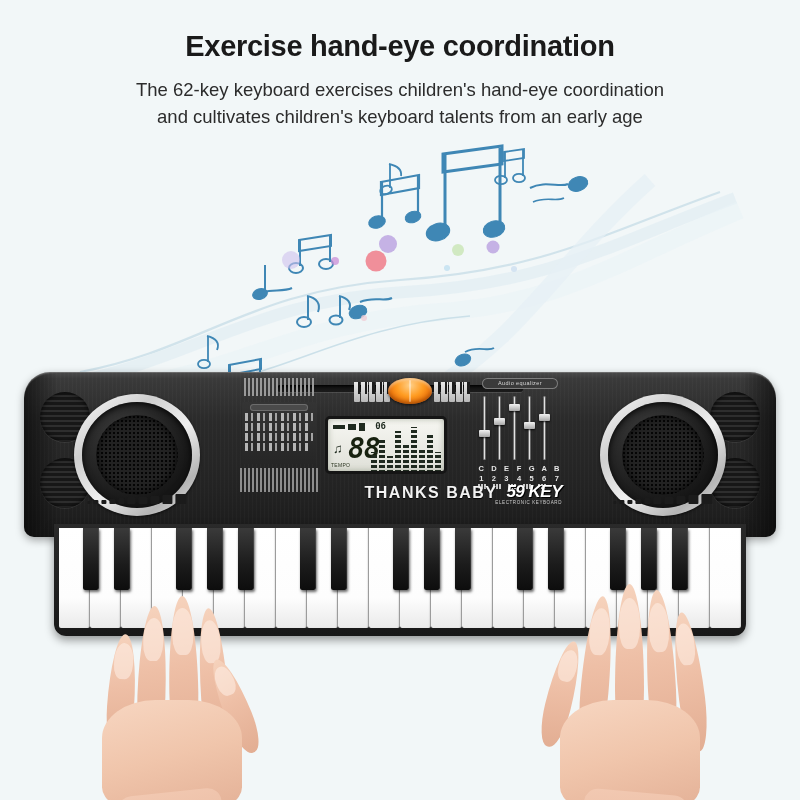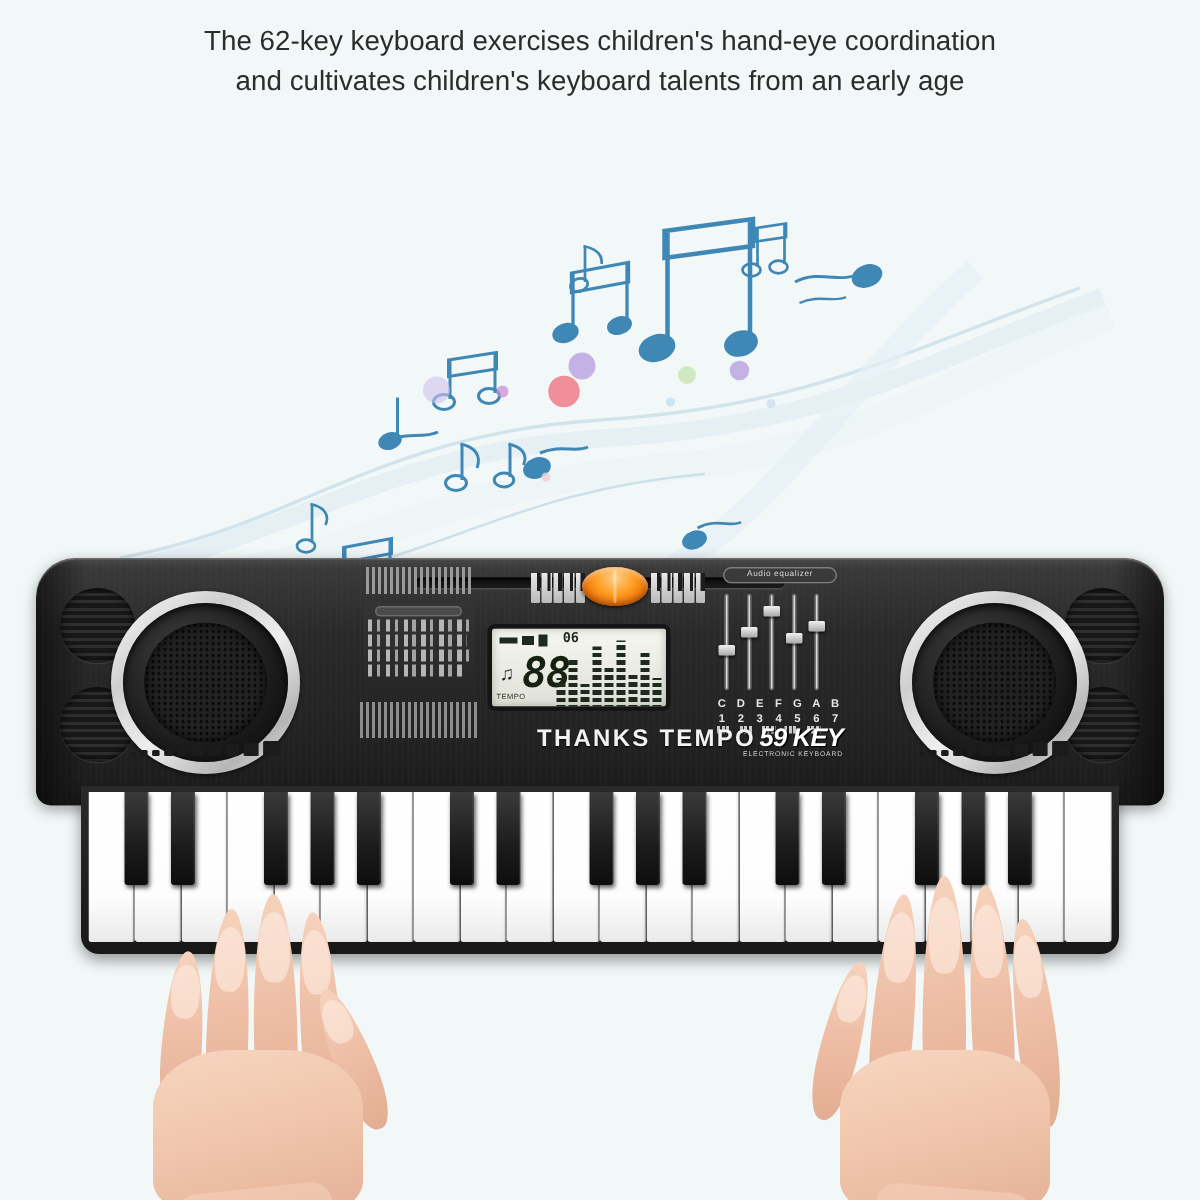--- a/index.html
+++ b/index.html
@@ -245,20 +245,21 @@
     background:linear-gradient(170deg,#f2c9b2 0%,#e8b89e 100%);
     border-radius:14px 14px 0 0;
   }
   .nail { position:absolute; width:70%; left:15%; top:8%; height:30%;
     background:rgba(255,240,232,.55); border-radius:50% 50% 40% 40%; }
 </style>
 </head>
 <body>
 
 <div id="header">
+  <div id="title">Exercise hand-eye coordination</div>
   <div id="subtitle">
     <div>The 62-key keyboard exercises children's hand-eye coordination</div>
     <div>and cultivates children's keyboard talents from an early age</div>
   </div>
 </div>
 
 <svg id="decor" viewBox="0 0 800 250">
 
   <path d="M80,232 C200,210 250,150 400,140 C540,131 600,95 720,52" fill="none" stroke="#cfe2ea" stroke-width="2.2" opacity=".95"></path>
   <path d="M60,245 C190,222 255,160 405,152 C548,144 612,104 735,58" fill="none" stroke="#e2eef3" stroke-width="12" opacity=".75"></path>
@@ -486,21 +487,21 @@
           </div>
         <div class="eq-dots">
           <i></i>
             <i></i>
             <i></i>
             <i></i>
             <i></i>
         </div>
       </div>
 
-      <div class="brand">THANKS TEMPO</div>
+      <div class="brand">THANKS BABY</div>
       <div class="keycount">
         <div class="big">59 KEY</div>
         <div class="small">ELECTRONIC KEYBOARD</div>
       </div>
     </div>
 
     <div class="spk spk-right">
       <div class="vent v1"></div>
       <div class="vent v2"></div>
       <div class="ring">

